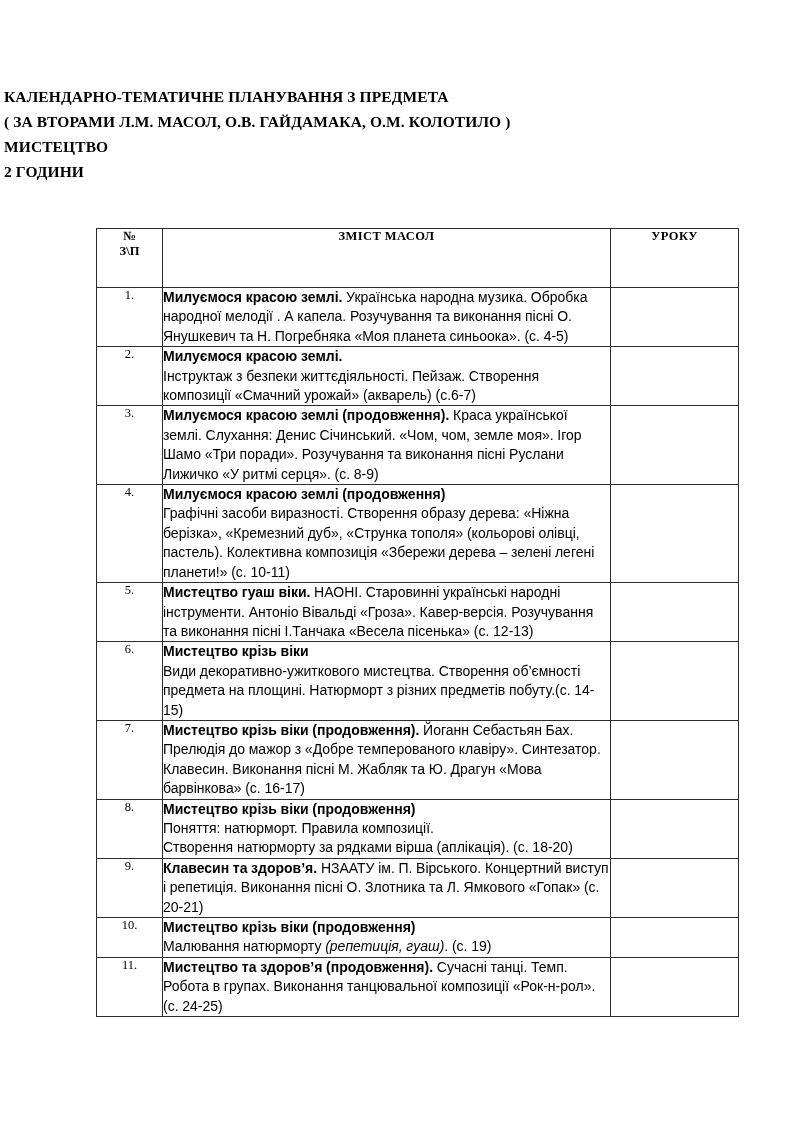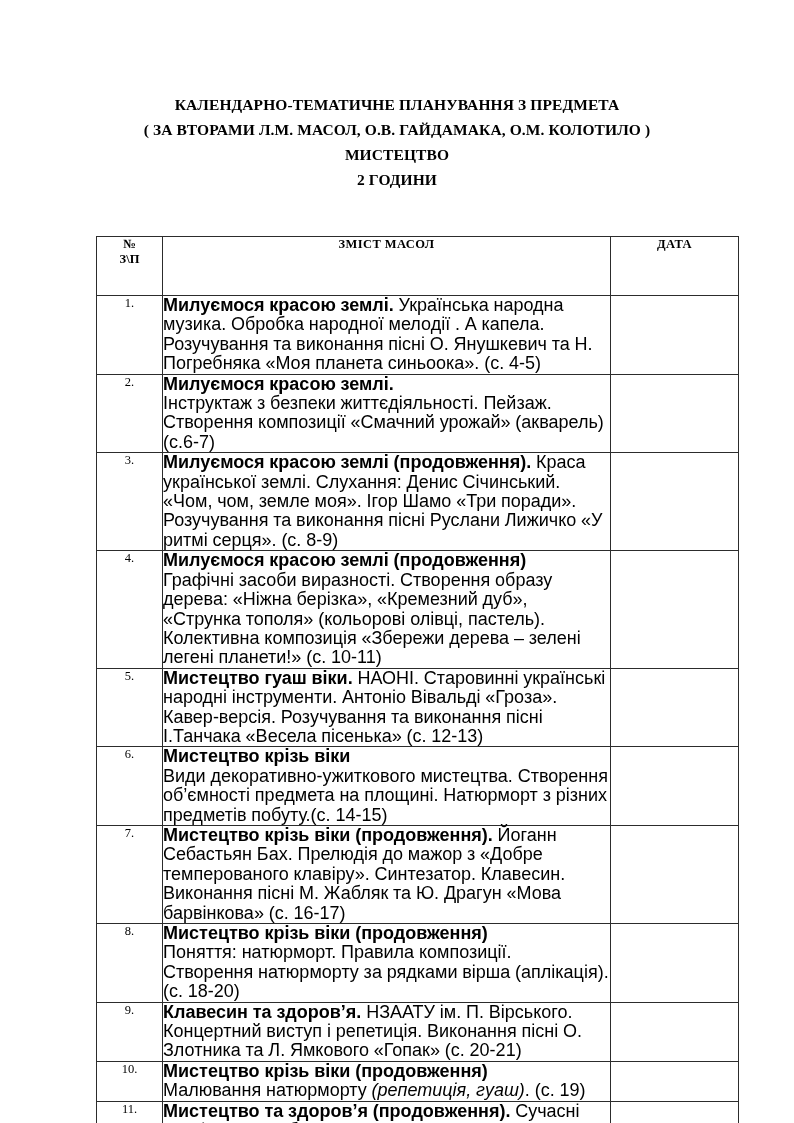--- a/index.html
+++ b/index.html
@@ -18,23 +18,22 @@
   .page {
     position: relative;
     width: 794px;
     height: 1123px;
     box-sizing: border-box;
     padding: 0;
   }
 
   
   .title-block {
-    margin: 12px;
+    margin: 4px;
     padding-top: 80px;
-    text-align: center;
   }
   .title-line {
     font-family: "Liberation Serif", serif;
     font-weight: bold;
     font-size: 15.5px;
     line-height: 25px;
     letter-spacing: 0.1px;
     color: #000;
     white-space: nowrap;
   }
@@ -80,21 +79,21 @@
     font-family: "Liberation Serif", serif;
     font-size: 12.5px;
     text-align: center;
     padding-top: 5px;
     color: #000;
   }
 
   
   td.body {
     font-family: "Liberation Sans", sans-serif;
-    font-size: 18px;
+    font-size: 14px;
     line-height: 19.4px;
     padding: 4px 6px 4px 7px;
     color: #000;
     text-align: left;
     word-spacing: -0.2px;
   }
   td.body b { font-weight: bold; }
   td.body i { font-style: italic; }
 
   td.date { background: #ffffff; }
@@ -118,21 +117,21 @@
         <col class="c-body">
         <col class="c-date">
       </colgroup>
       <thead>
         <tr>
           <th class="hdr-num">
             <span>№</span>
             <span>З\П</span>
           </th>
           <th class="hdr-body">ЗМІСТ МАСОЛ</th>
-          <th class="hdr-date">ДАТА</th>
+          <th class="hdr-date">УРОКУ</th>
         </tr>
       </thead>
       <tbody id="plan-body">
           <tr>
             <td class="num">1.</td>
             <td class="body"><b>Милуємося красою землі.</b><span> Українська народна музика. Обробка народної мелодії . А капела. Розучування та виконання пісні О. Янушкевич та Н. Погребняка «Моя планета синьоока». (с. 4-5)</span></td>
             <td class="date"></td>
           </tr>
           <tr>
             <td class="num">2.</td>

